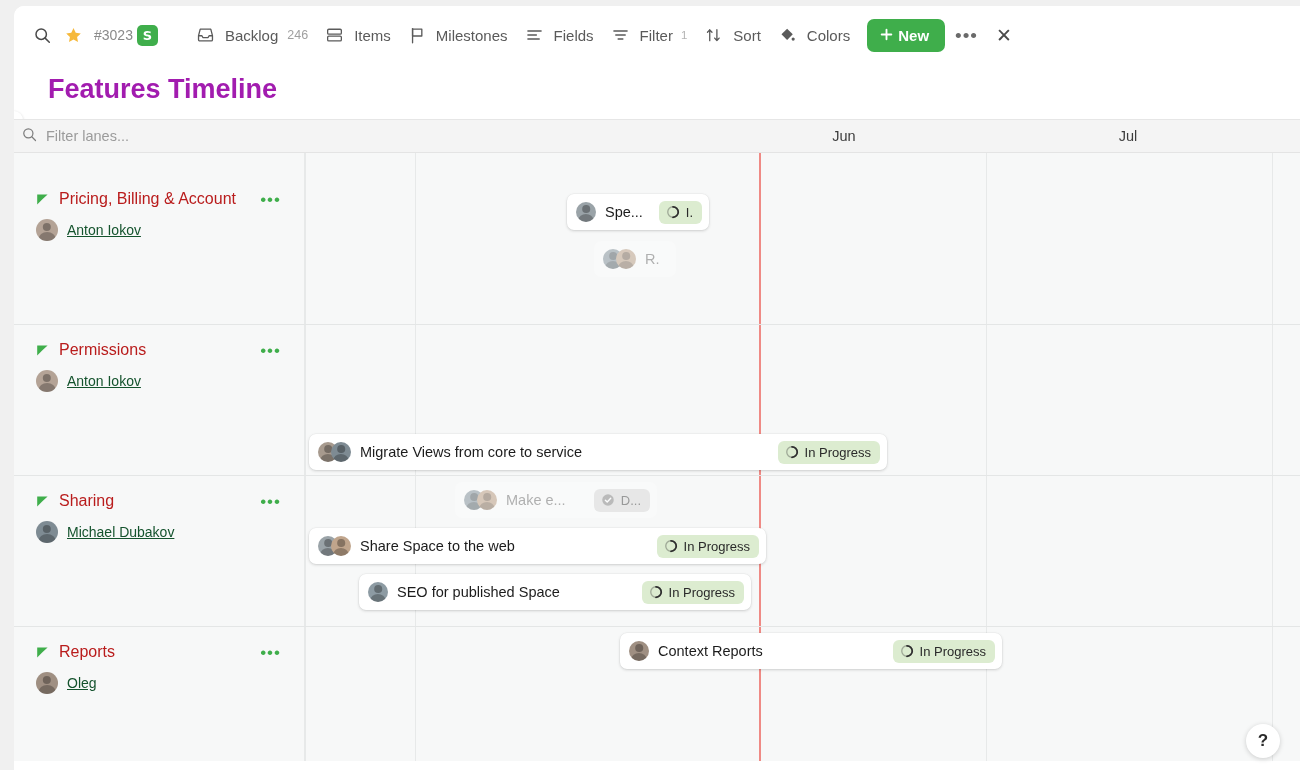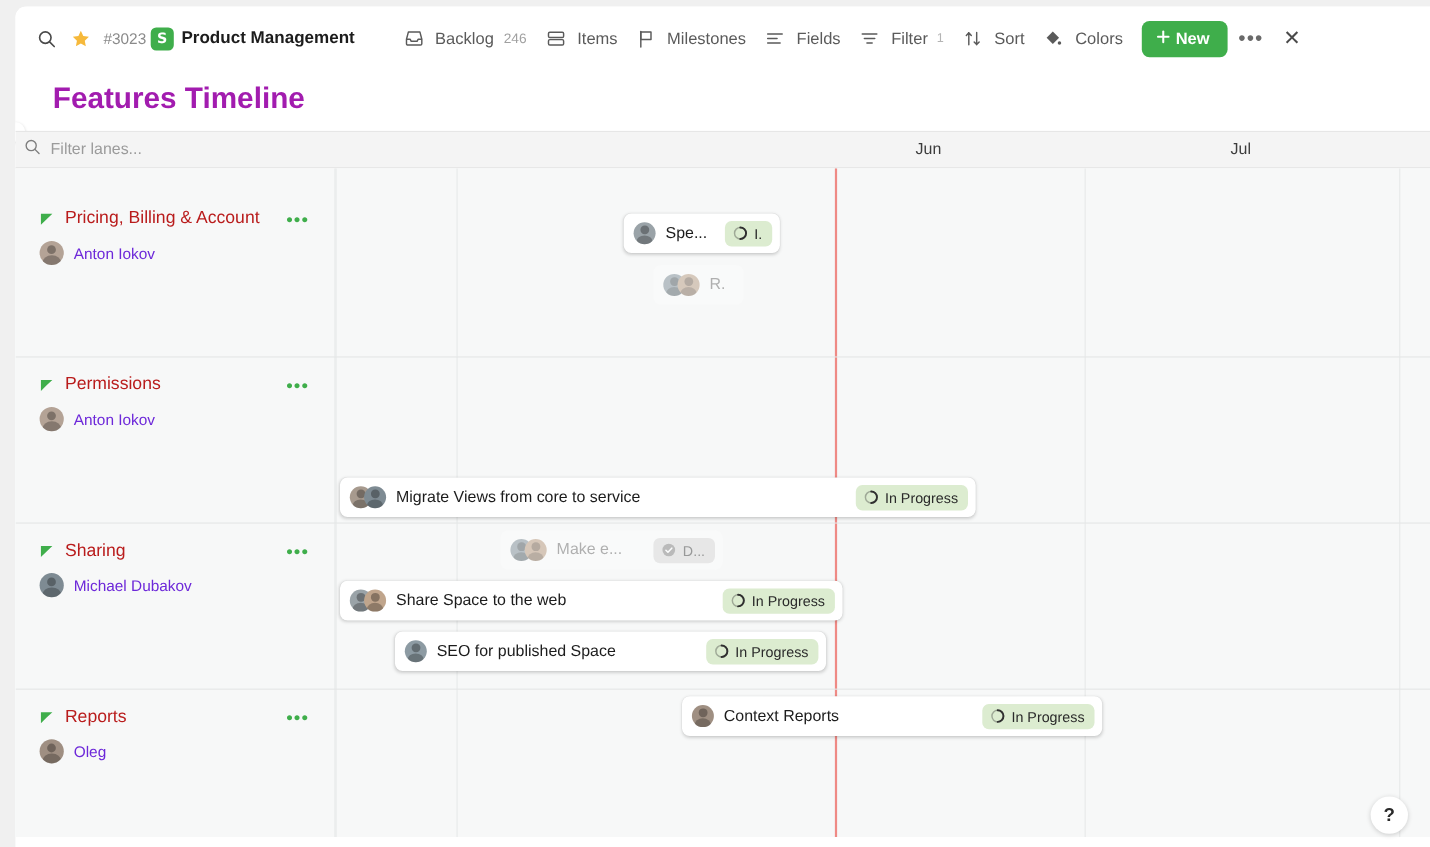--- a/index.html
+++ b/index.html
@@ -156,21 +156,21 @@
     font-size: 16px; color: #b91c1c; white-space: nowrap;
   }
   .lane-dots {
     font-size: 17px; color: #3fae4b; letter-spacing: 1px;
     line-height: 1; margin-left: auto; margin-right: 24px; cursor: pointer;
   }
   .lane-owner {
     display: flex; align-items: center; gap: 9px;
     margin-top: 11px;
   }
-  .lane-owner-name { font-size: 14px; color: #6d28d9; }
+  .lane-owner-name { font-size: 14px; color: #14532d; text-decoration: underline; }
 
   
   .av {
     border-radius: 50%;
     background: #c9cbcc;
     display: inline-block;
     position: relative;
     overflow: hidden;
     flex: 0 0 auto;
   }
@@ -284,21 +284,20 @@
         <span class="tb-icon">
           <svg width="17" height="17" viewBox="0 0 20 20">
             <path d="M10 1.2l2.6 5.5 6 .8-4.4 4.2 1.1 6-5.3-2.9-5.3 2.9 1.1-6L1.4 7.5l6-.8z" fill="#f6b93b"></path>
           </svg>
         </span>
       </div>
 
       <div class="tb-id">#3023</div>
 
       <div class="proj-badge">S</div>
-      <div class="proj-name">Product Management</div>
 
       <div class="tb-spacer"></div>
 
       <div class="tb-item">
         <span class="tb-icon">
           <svg width="17" height="16" viewBox="0 0 18 17" fill="none">
             <path d="M1.6 9.2L3.4 2.3h11.2l1.8 6.9v4.3a1.3 1.3 0 01-1.3 1.3H2.9a1.3 1.3 0 01-1.3-1.3z" stroke="#5a5a5a" stroke-width="1.4" stroke-linejoin="round"></path>
             <path d="M1.6 9.3h3.6l1 1.9h5.6l1-1.9h3.6" stroke="#5a5a5a" stroke-width="1.4" stroke-linejoin="round"></path>
           </svg>
         </span>

